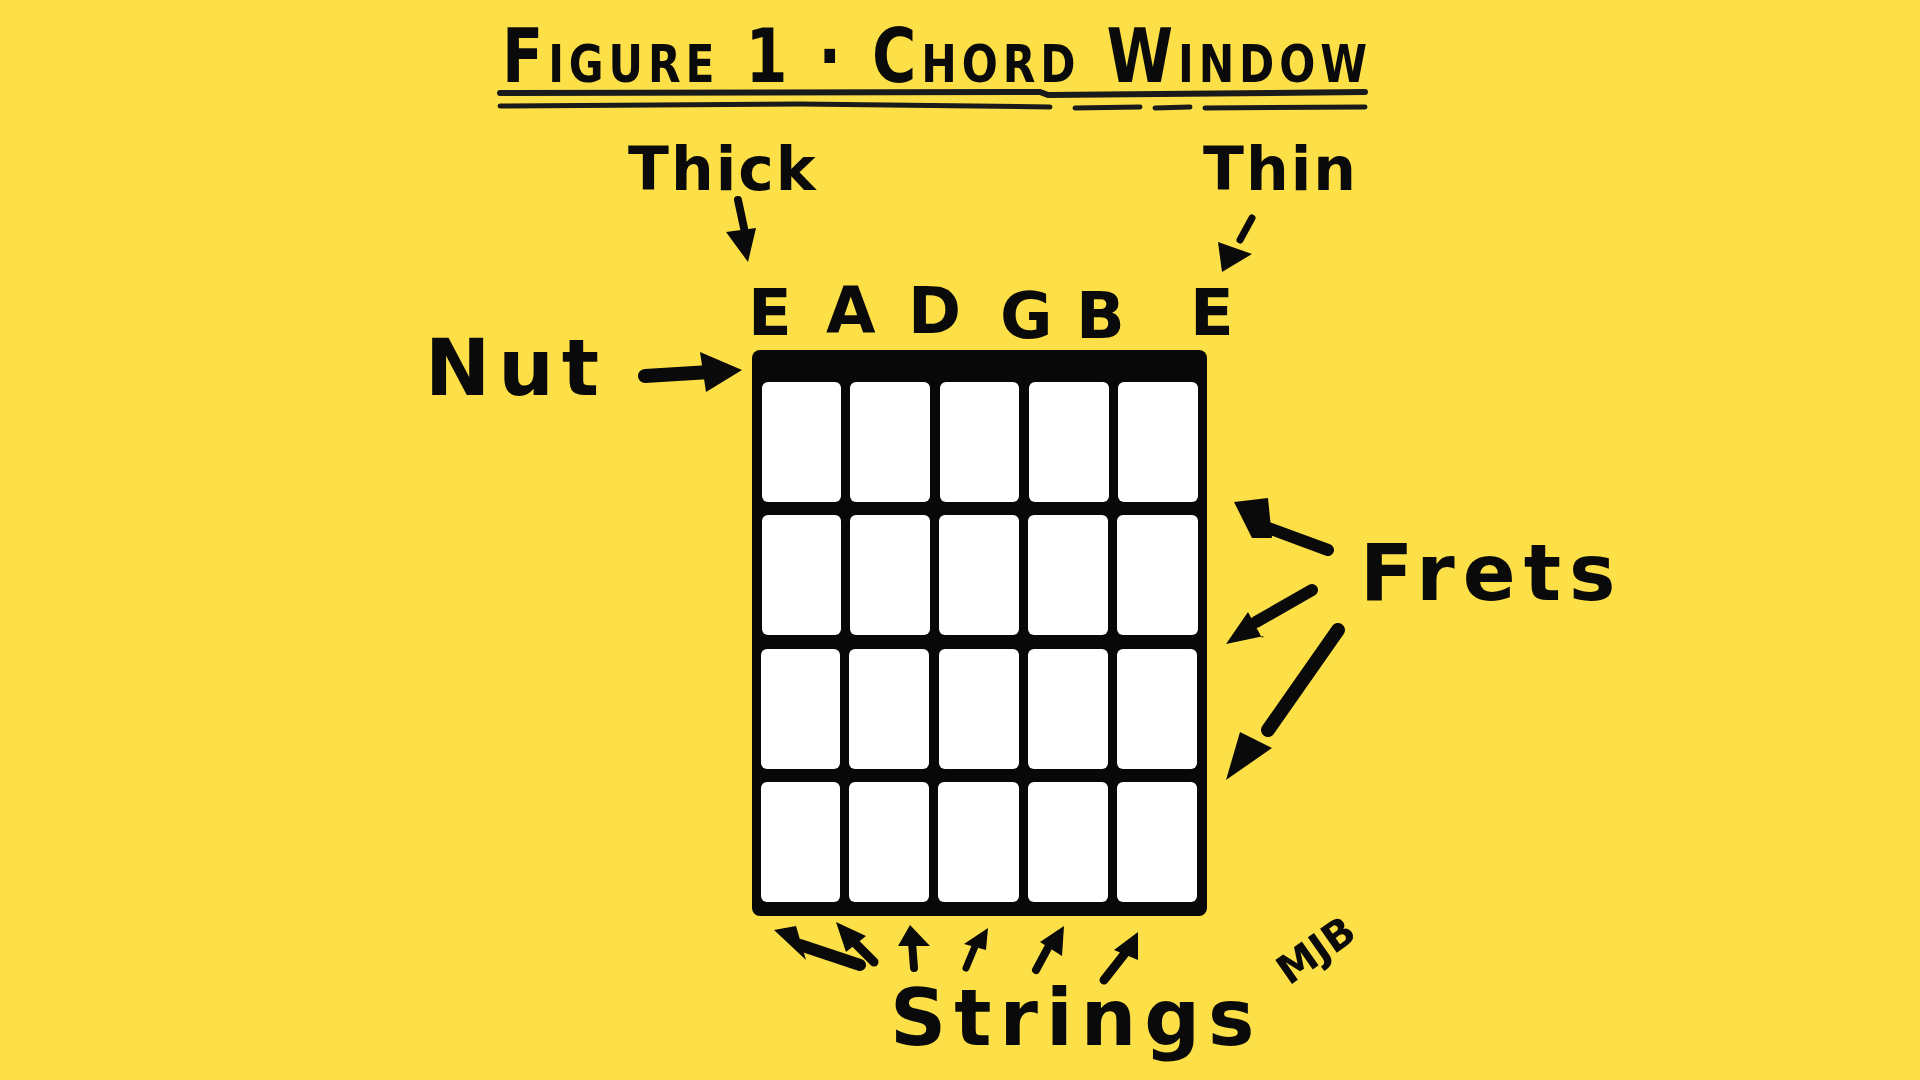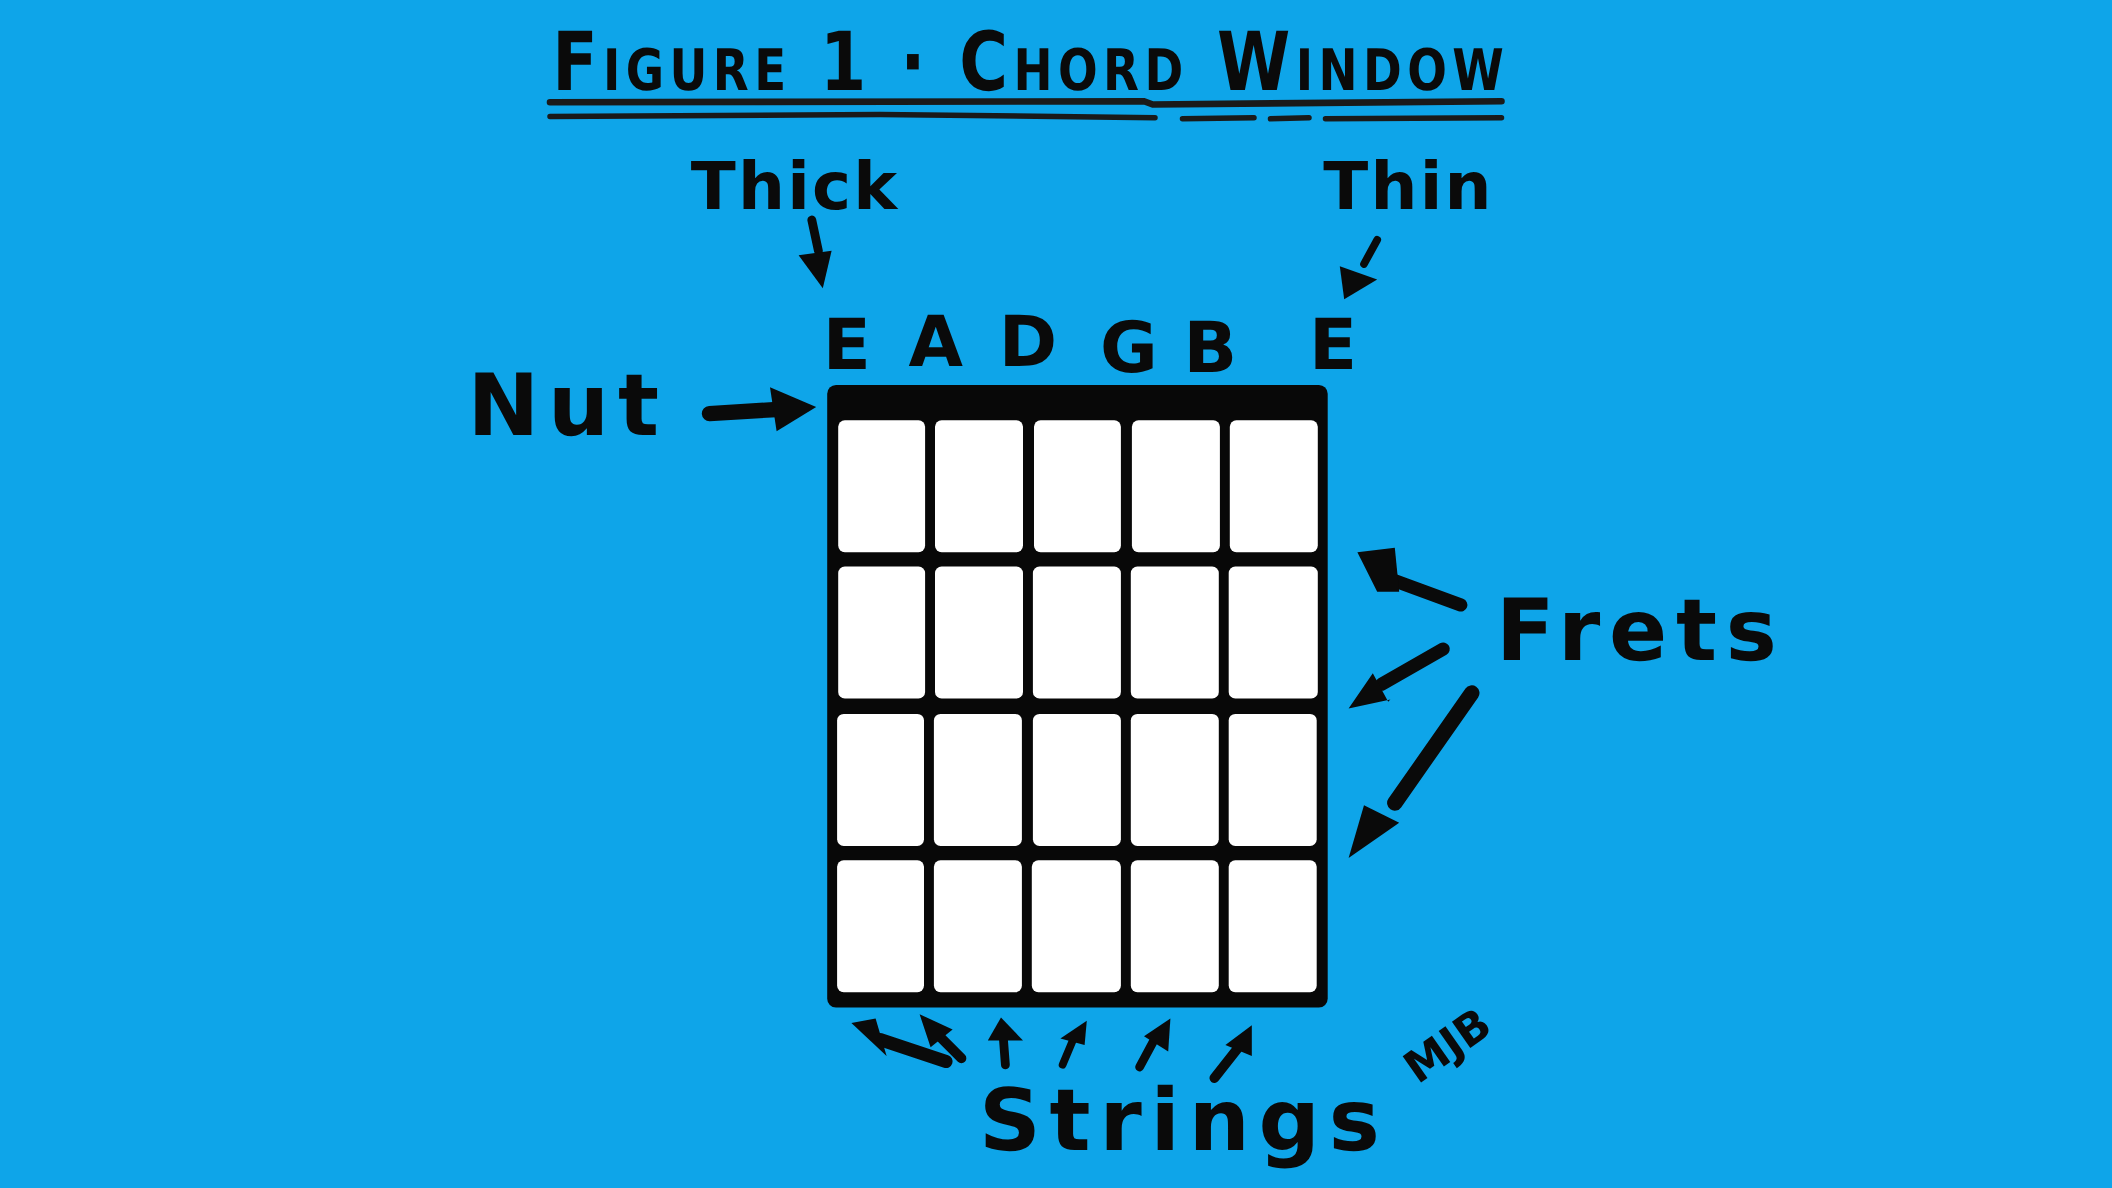--- a/index.html
+++ b/index.html
@@ -8,21 +8,21 @@
     width: 1920px;
     height: 1080px;
     background: #ffffff;
     overflow: hidden;
     font-family: "DejaVu Sans", sans-serif;
   }
   #canvas {
     position: relative;
     width: 1920px;
     height: 1080px;
-    background: #0ea5e9;
+    background: #fde047;
   }
   svg { position: absolute; left: 0; top: 0; }
   .hand {
     font-family: "DejaVu Sans", sans-serif;
     font-weight: bold;
     fill: #0a0a0a;
   }
   .title-text {
     font-size: 74px;
     letter-spacing: 6px;

